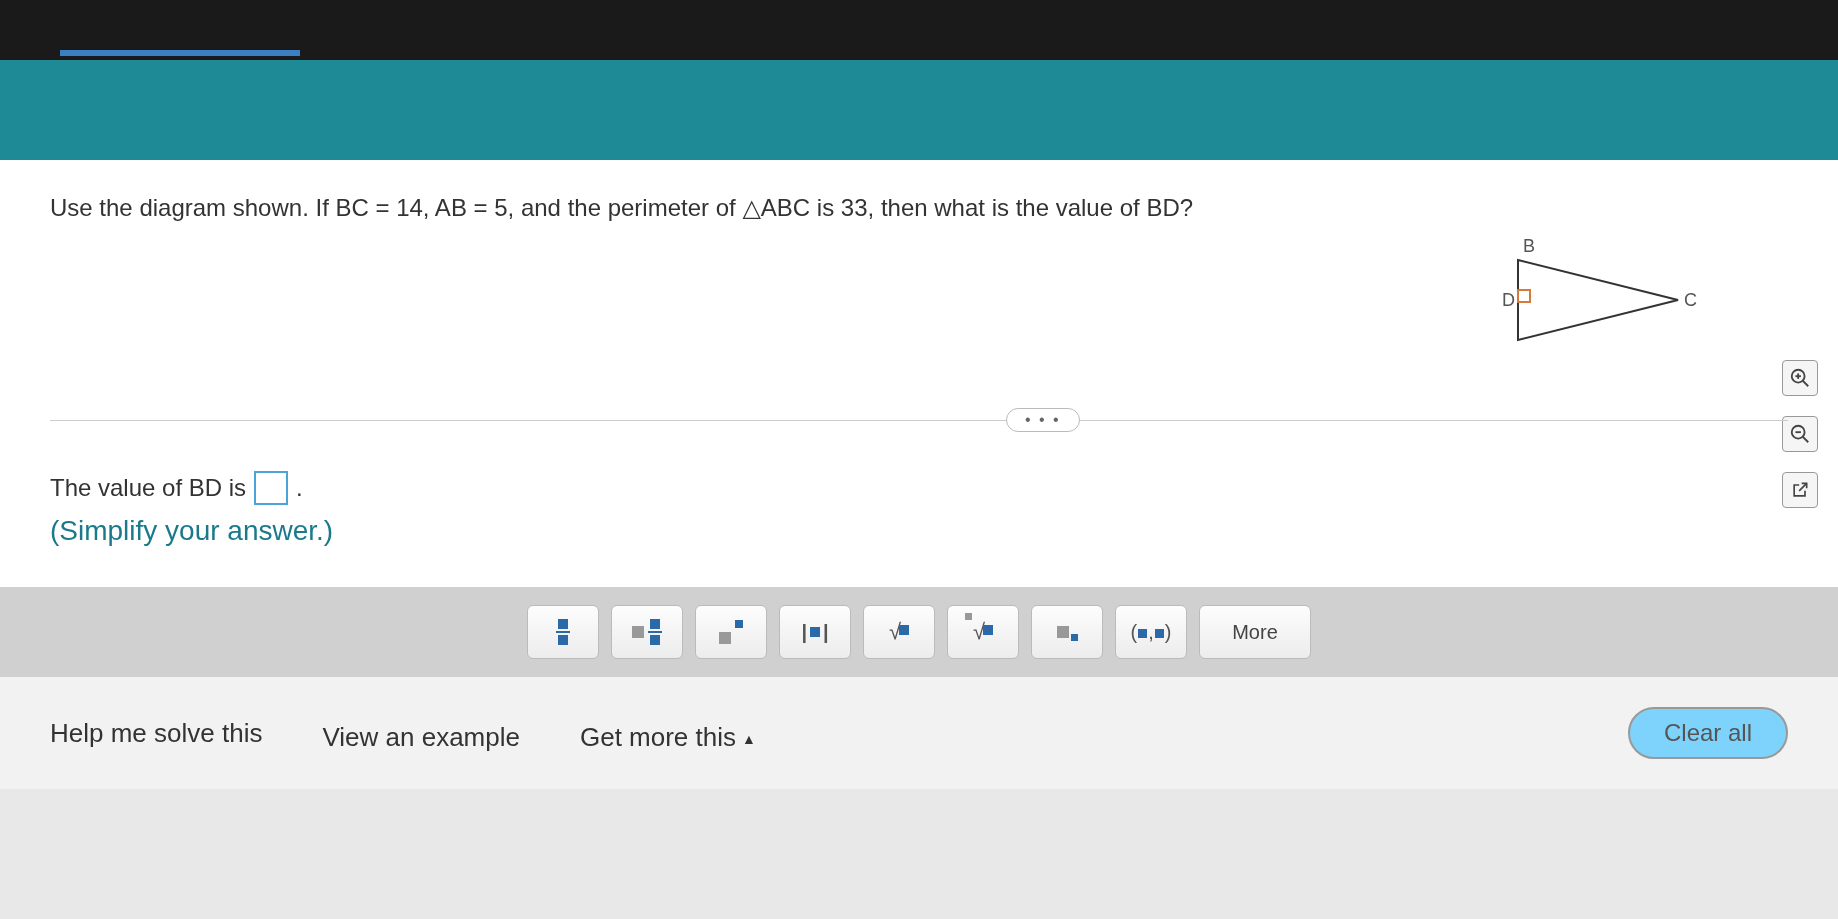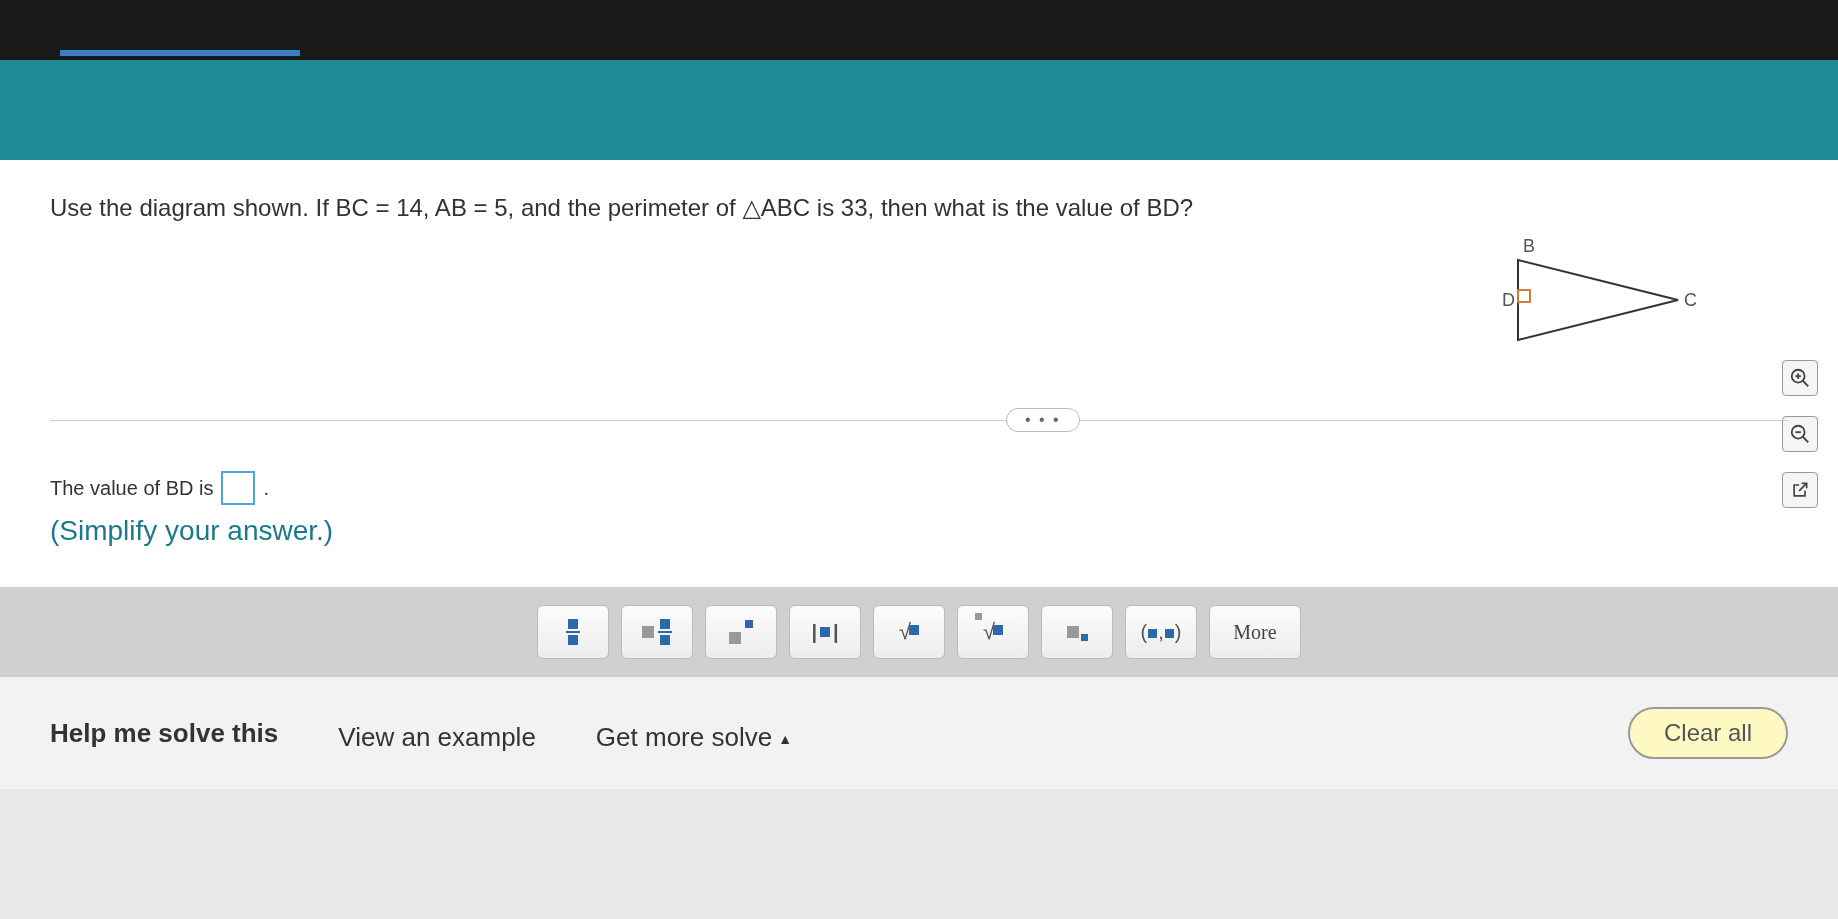--- a/index.html
+++ b/index.html
@@ -82,21 +82,21 @@
   border-radius: 14px;
   padding: 2px 18px;
   font-size: 16px;
   color: #666;
   letter-spacing: 2px;
 }
 .answer-area {
   padding: 50px 50px 40px 50px;
 }
 .answer-line {
-  font-size: 20px;
+  font-size: 24px;
   color: #333;
   display: flex;
   align-items: center;
   gap: 8px;
 }
 .answer-box {
   display: inline-block;
   width: 34px;
   height: 34px;
   border: 2px solid #4aa3d9;
@@ -122,47 +122,46 @@
   width: 72px;
   height: 54px;
   display: flex;
   align-items: center;
   justify-content: center;
   font-size: 20px;
   color: #2a6aa8;
   cursor: pointer;
 }
 .math-btn.more-btn {
-  width: 92px;
+  width: 112px;
   color: #444;
   font-size: 20px;
-  font-family: Liberation Serif, serif;
 }
 .footer {
   background: #f2f2f2;
   padding: 30px 50px;
   display: flex;
   align-items: center;
   gap: 60px;
   font-size: 26px;
   color: #333;
 }
 .footer-link {
   cursor: pointer;
-  font-weight: bold;
+  font-weight: normal;
 }
 .footer-link.normal { font-weight: normal; margin-top: 8px; }
 .footer-spacer { flex: 1; }
 .clear-btn {
   border: 2px solid #999;
   border-radius: 30px;
   padding: 10px 34px;
   font-size: 24px;
   color: #555;
-  background: #fef9c3;
+  background: #7dd3fc;
   cursor: pointer;
 }
 .caret-up {
   display: inline-block;
   margin-left: 6px;
   font-size: 14px;
   vertical-align: middle;
 }
 .frac-icon {
   display: flex;
@@ -304,18 +303,18 @@
     <div class="math-btn">
       <div class="pair-icon">(<span class="sq"></span>,<span class="sq"></span>)</div>
     </div>
     <div class="math-btn more-btn">More</div>
   </div>
 
   <div class="footer">
     <span class="footer-link">Help me solve this</span>
     <span class="footer-link normal">View an example</span>
     <span class="footer-link normal">
-      <span>Get more solve</span><span class="caret-up">▲</span>
+      <span>Get more this</span><span class="caret-up">▲</span>
     </span>
     <div class="footer-spacer"></div>
     <button class="clear-btn">Clear all</button>
   </div>
 </div>
 
 </body></html>

